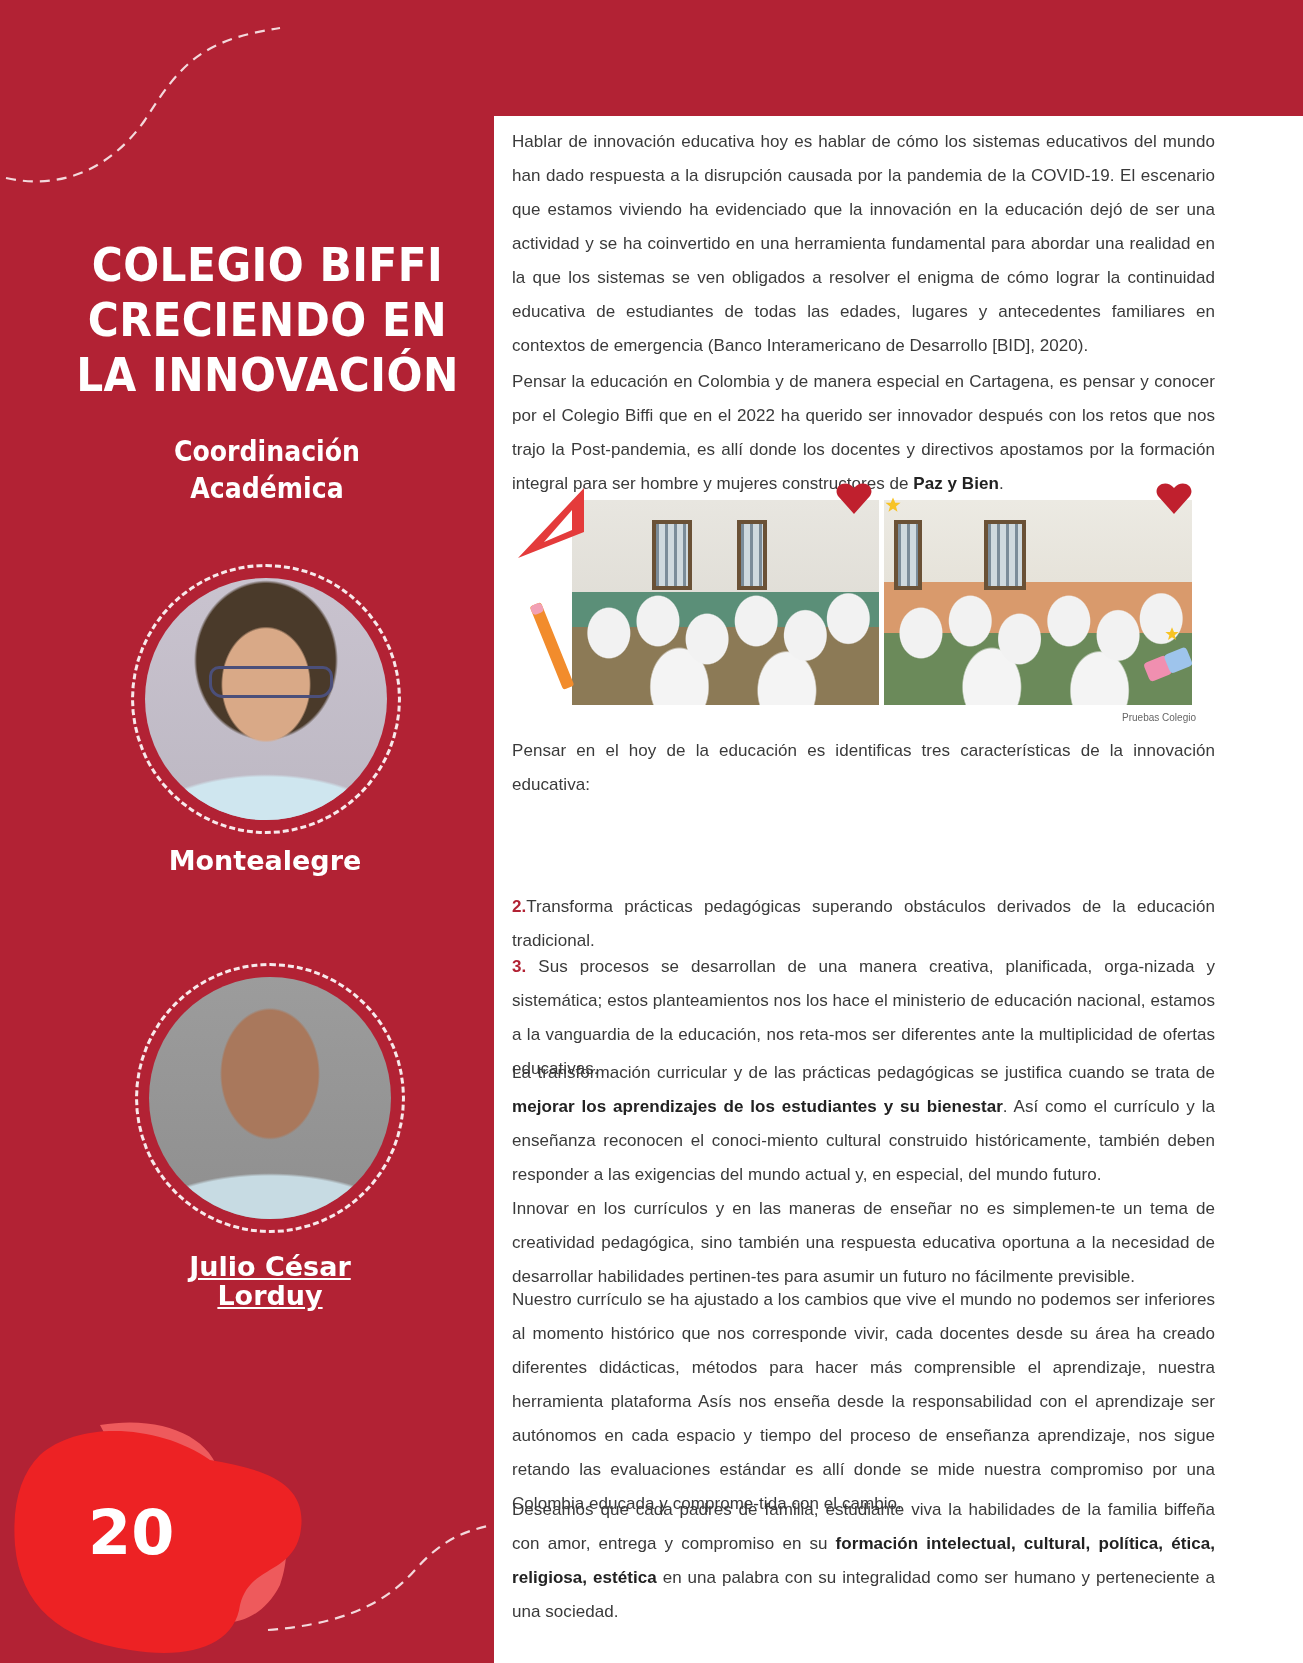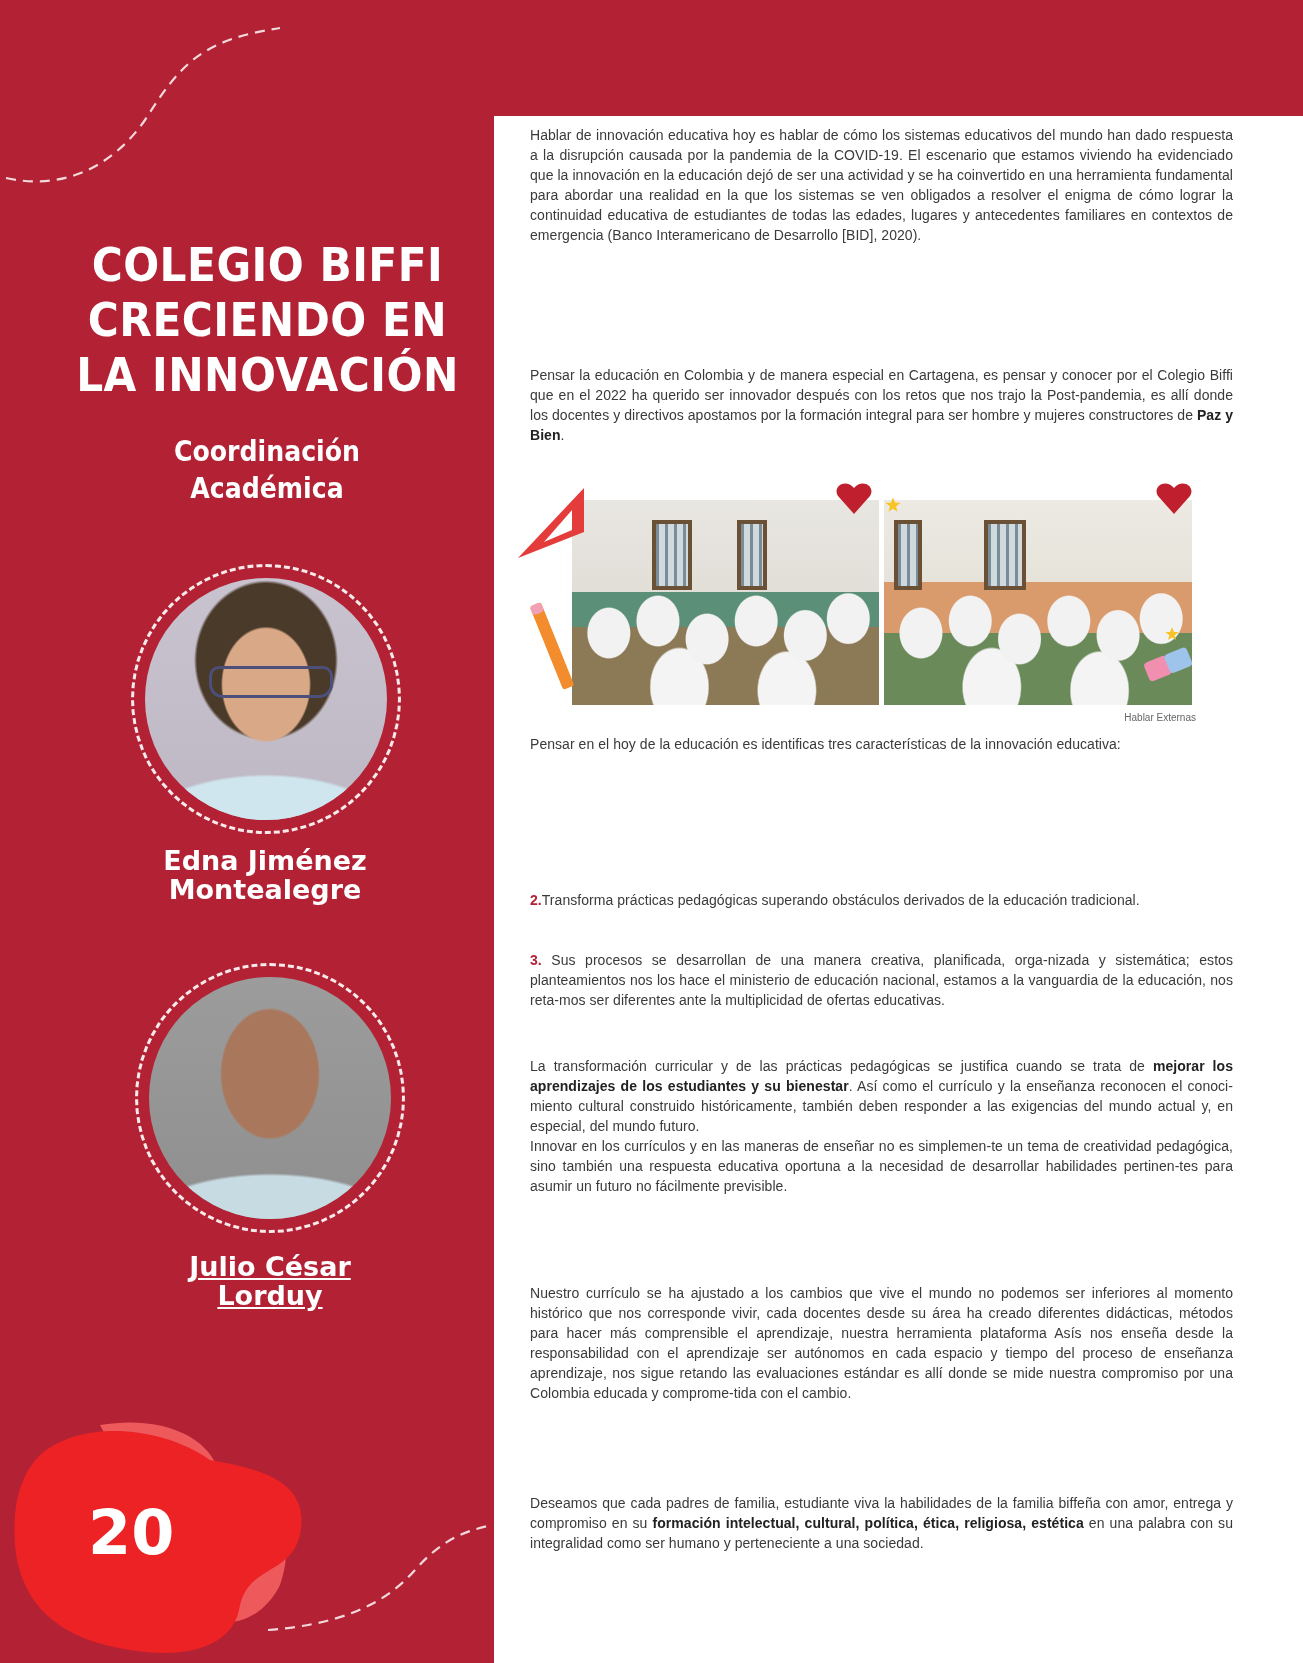--- a/index.html
+++ b/index.html
@@ -81,23 +81,23 @@
     color: #fff; font-family: "DejaVu Sans", sans-serif; font-weight: bold;
     font-size: 62px; line-height: 70px;
   }
 
   
   .content-panel {
     position: absolute; left: 494px; top: 116px; width: 809px; height: 1547px;
     background: #ffffff;
   }
   .text-block {
-    position: absolute; left: 36px; width: 703px;
+    position: absolute; left: 18px; width: 703px;
     color: #3a3a3a; font-family: "Liberation Sans", sans-serif;
-    font-size: 14px; line-height: 20px; text-align: justify;
+    font-size: 17px; line-height: 34px; text-align: justify;
     font-weight: normal; letter-spacing: 0.05px;
   }
   .text-block b { color: #222; font-weight: bold; }
   .num { color: #b22234; font-weight: bold; }
 
   .p1 { top: 9px; }
   .p2 { top: 249px; }
   .p3 { top: 618px; }
   .p4 { top: 690px; }
   .p5 { top: 762px; margin-top: 12px; }
@@ -166,21 +166,20 @@
       <span>Coordinación</span>
       <span>Académica</span>
     </h2>
 
     <div class="portrait portrait-1">
       <div class="portrait-inner">
           <div class="photo-woman"></div>
         </div>
     </div>
     <div class="person-name name-1">
-      <span>Edna Jiménez</span>
       <span>Montealegre</span>
     </div>
 
     <div class="portrait portrait-2">
       <div class="portrait-inner">
           <div class="photo-man"></div>
         </div>
     </div>
     <div class="person-name name-2">
       <span>Julio César</span>
@@ -235,21 +234,21 @@
       </svg>
       <svg class="sticker" style="left:640px;top:140px" width="16" height="16" viewBox="0 0 24 24">
         <path d="M12 2 L15 9 L22 9 L16 14 L18 21 L12 17 L6 21 L8 14 L2 9 L9 9 Z" fill="#f7c325"></path>
       </svg>
       <svg class="sticker" style="left:615px;top:158px" width="60" height="40" viewBox="0 0 60 40">
         <g transform="rotate(-22 30 20)">
           <rect x="6" y="10" width="24" height="20" rx="4" fill="#f08fb0"></rect>
           <rect x="28" y="10" width="24" height="20" rx="4" fill="#9ec4ec"></rect>
         </g>
       </svg>
-      <div class="photo-caption">Hablar Externas</div>
+      <div class="photo-caption">Pruebas Colegio</div>
     </div>
 
     <p class="text-block p3">Pensar en el hoy de la educación es identificas tres características de la innovación educativa:</p>
 
     <p class="text-block p5">
       <span class="num">2.</span><span>Transforma prácticas pedagógicas superando obstáculos derivados de la educación tradicional.</span>
     </p>
     <p class="text-block p6">
       <span class="num">3.</span><span> Sus procesos se desarrollan de una manera creativa, planificada, orga-nizada y sistemática; estos planteamientos nos los hace el ministerio de educación nacional, estamos a la vanguardia de la educación, nos reta-mos ser diferentes ante la multiplicidad de ofertas educativas.</span>
     </p>

